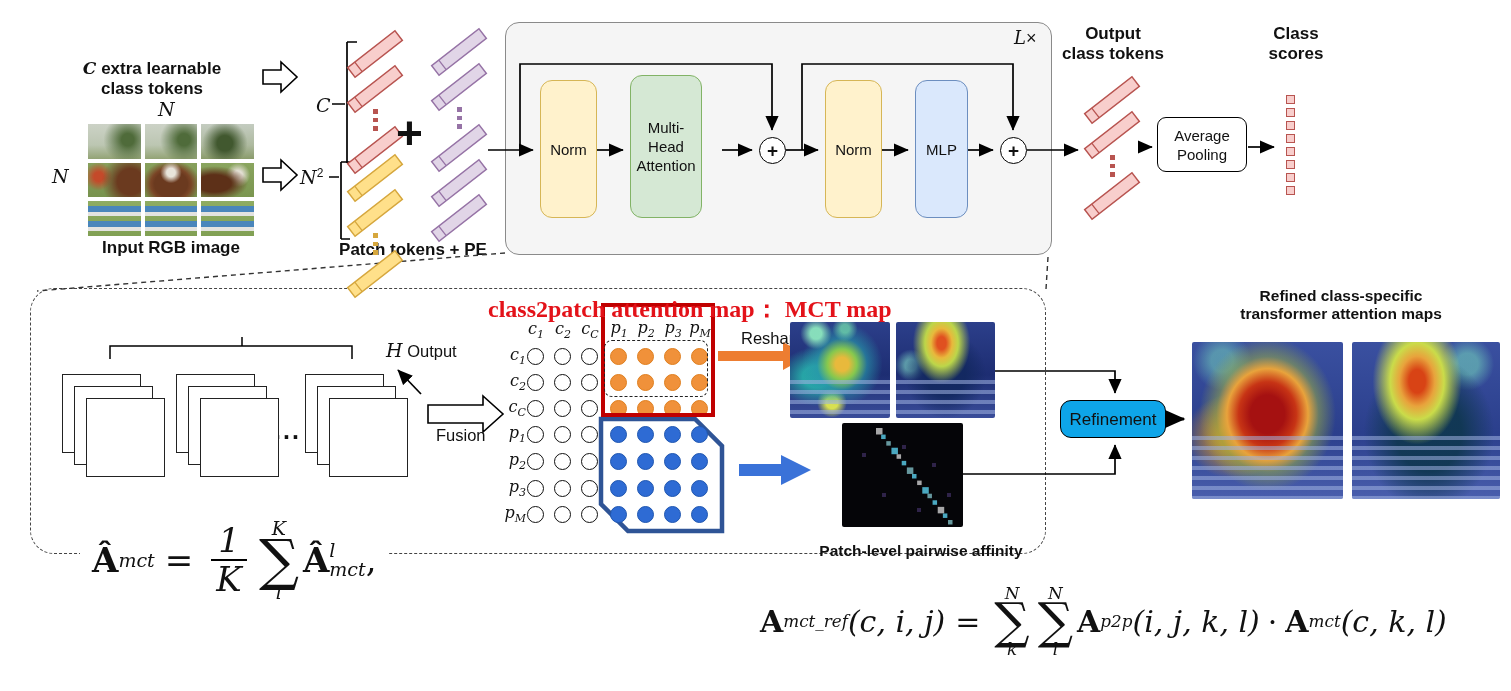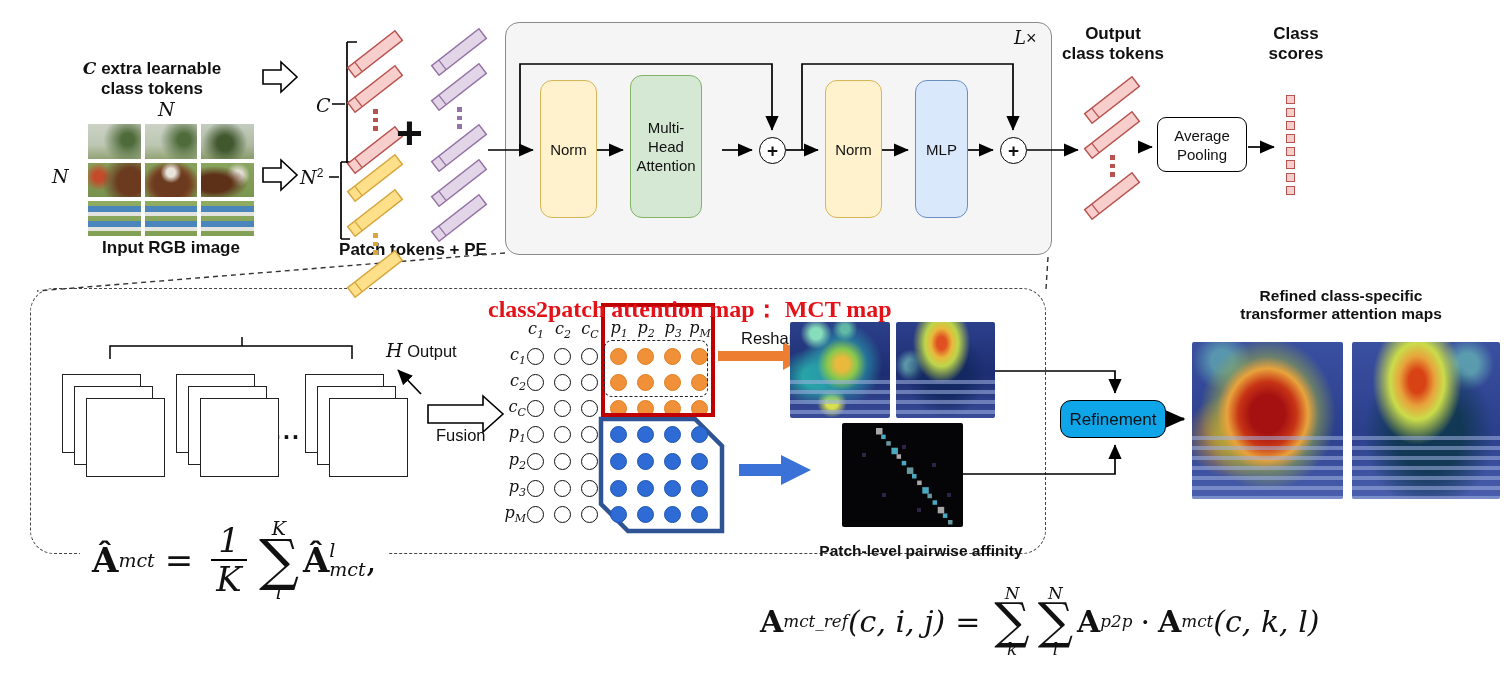--- a/index.html
+++ b/index.html
@@ -498,19 +498,20 @@
         <span class="sg">∑</span>
         <span class="sb">k</span>
       </span>
     <span class="sum">
         <span class="st">N</span>
         <span class="sg">∑</span>
         <span class="sb">l</span>
       </span>
     <span class="b">A</span>
       <span class="fsub">p2p</span>
+    <span class="v">(i, j, k, l)</span>
     <span style="margin:0 8px;">·</span>
     <span class="b">A</span>
       <span class="fsub">mct</span>
     <span class="v">(c, k, l)</span>
   </div>
 
 </div>
 
 </body></html>

